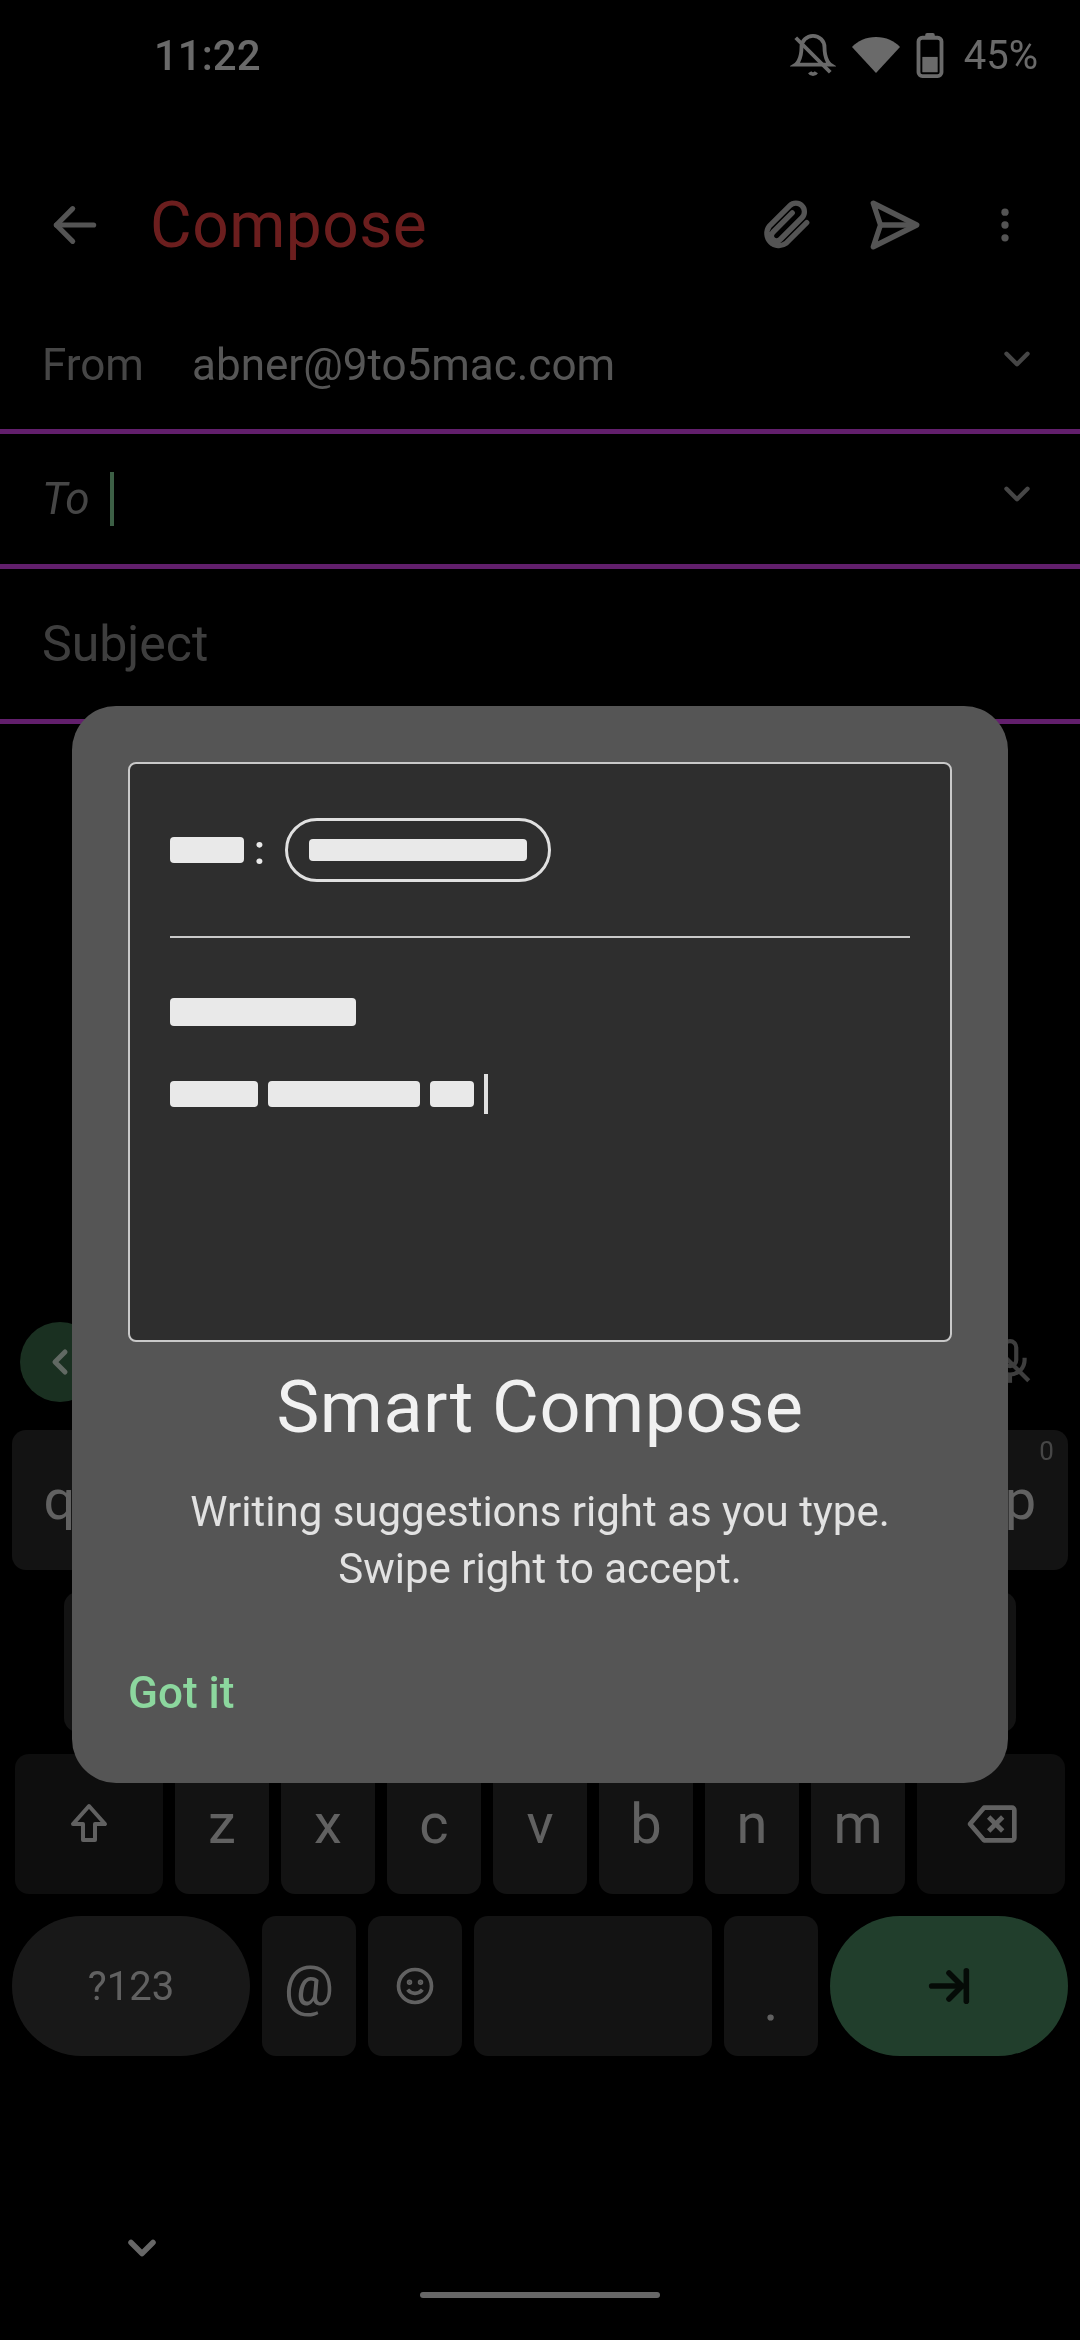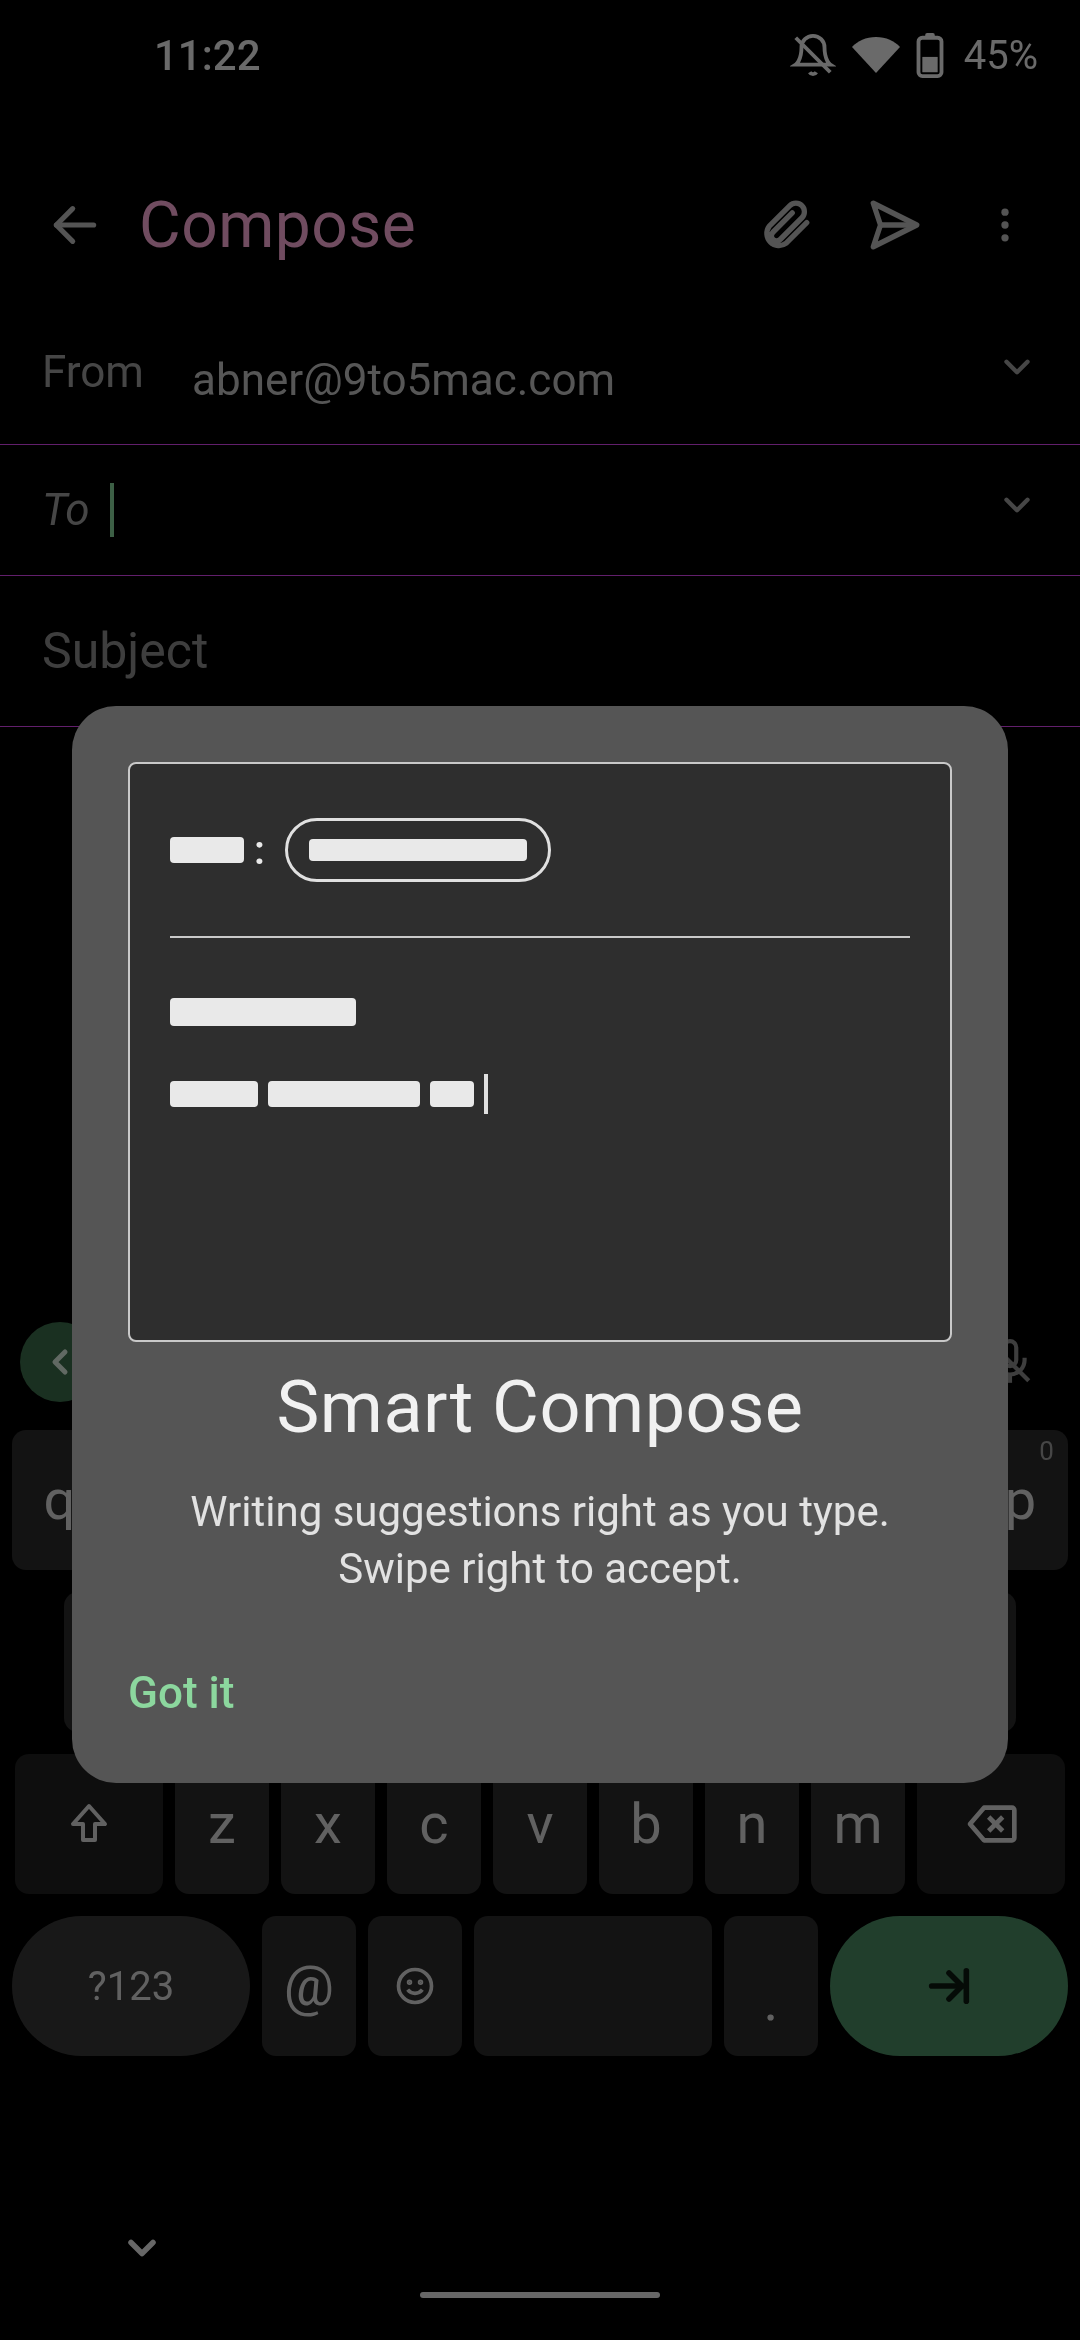--- a/index.html
+++ b/index.html
@@ -9,30 +9,30 @@
   
   .statusbar { position: absolute; top: 0; left: 0; right: 0; height: 110px; display: flex; align-items: center; justify-content: space-between; padding: 0 42px 0 154px; }
   .status-left { font-size: 42px; font-weight: 500; color: #eaeaea; }
   .status-right { display: flex; align-items: center; gap: 16px; }
   .status-right svg { display: block; }
   .status-battery-text { font-size: 40px; color: #eaeaea; margin-left: 4px; }
 
   
   .appbar { position: absolute; top: 150px; left: 0; right: 0; height: 150px; display: flex; align-items: center; padding: 0 20px 0 30px; }
   .appbar .back { width: 90px; height: 90px; display: flex; align-items: center; justify-content: center; }
-  .appbar .title { font-size: 64px; font-weight: 400; color: #f9a8d4; margin-left: 19px; letter-spacing: 0.5px; }
+  .appbar .title { font-size: 64px; font-weight: 400; color: #ef4444; margin-left: 30px; letter-spacing: 0.5px; }
   .appbar .spacer { flex: 1; }
   .appbar .iconbtn { width: 110px; height: 110px; display: flex; align-items: center; justify-content: center; }
 
   
   .fields { position: absolute; top: 300px; left: 0; right: 0; }
-  .field-row { display: flex; align-items: center; padding: 38px 42px; border-bottom: 1px solid #d946ef; color: #9b9b9b; font-size: 44px; }
+  .field-row { display: flex; align-items: center; padding: 38px 42px; border-bottom: 5px solid #d946ef; color: #9b9b9b; font-size: 44px; }
   .field-row.first { border-top: none; }
   .field-from .label { width: 150px; color: #9c9c9c; }
-  .field-from .value { color: #bfbfbf; flex: 1; margin-top: 16px; }
+  .field-from .value { color: #bfbfbf; flex: 1; }
   .field-to .label { width: 68px; color: #9c9c9c; font-style: italic; }
   .field-to .cursor { width: 4px; height: 54px; background: #86d29a; }
   .field-to .chev, .field-from .chev { margin-left: auto; }
   .field-subject { color: #8b8b8b; font-size: 50px; padding: 46px 42px; }
   .field-body-placeholder { color: #8b8b8b; font-size: 46px; padding: 24px 42px 46px; border-bottom: none; }
 
   
   .keyboard { position: absolute; left: 0; right: 0; bottom: 0; height: 1000px; background: #000; padding: 0 12px; }
   .kb-toolbar { height: 100px; display: flex; align-items: center; justify-content: space-between; padding: 0 18px; }
   .kb-tool { width: 80px; height: 80px; border-radius: 40px; display: flex; align-items: center; justify-content: center; }

